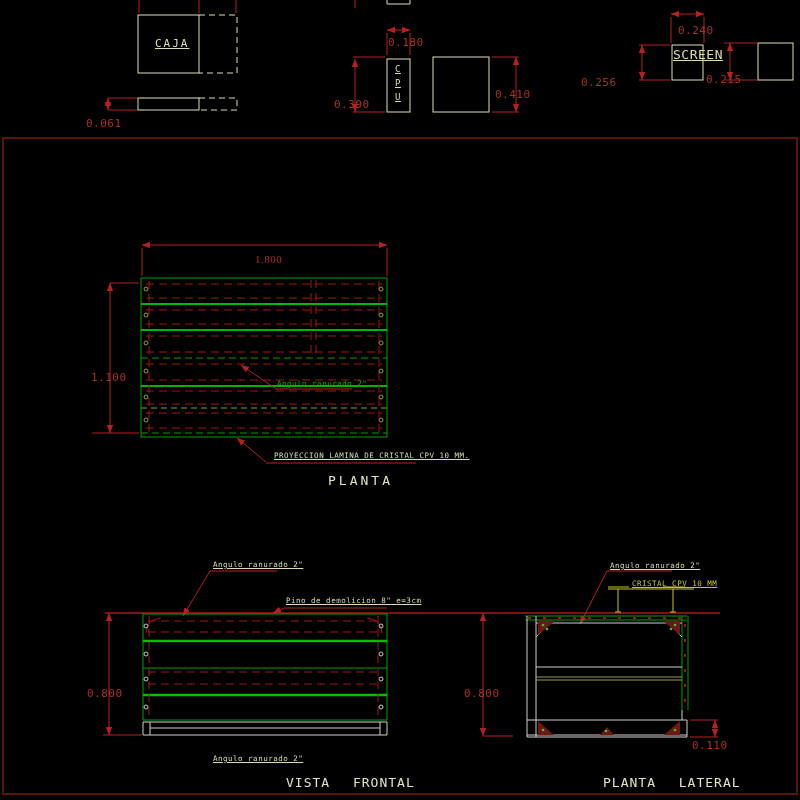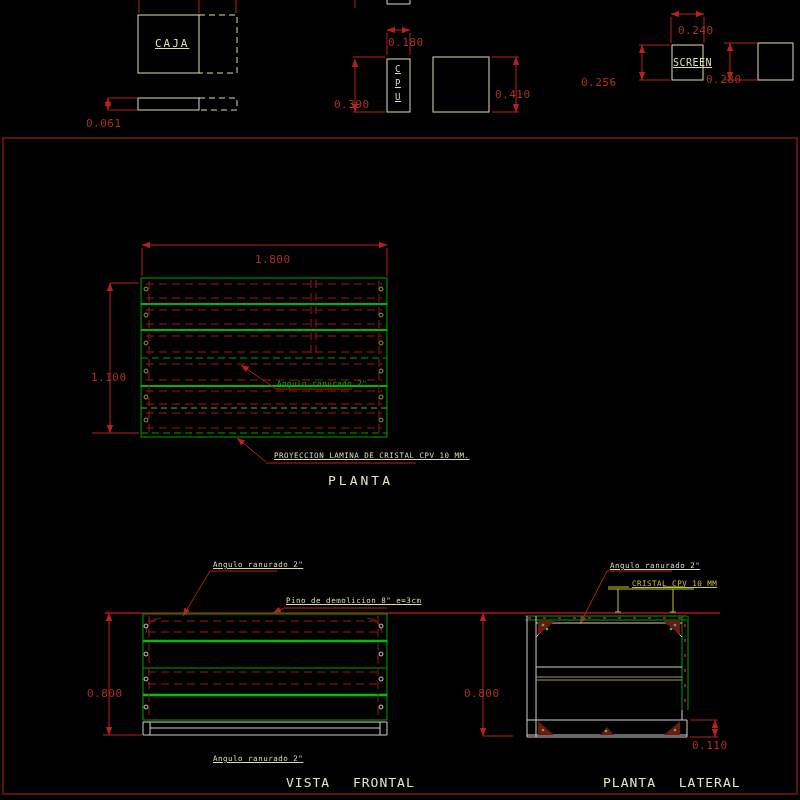--- a/index.html
+++ b/index.html
@@ -198,25 +198,25 @@
 <span class="t dim" style="left:86px;top:100px;">0.061</span>
 
 <span class="t dim" style="left:388px;top:19px;">0.180</span>
 <span class="t cream" style="left:395px;top:65px;font-size:9px;">C</span>
 <span class="t cream" style="left:395px;top:79px;font-size:9px;">P</span>
 <span class="t cream" style="left:395px;top:93px;font-size:9px;">U</span>
 <span class="t dim" style="left:334px;top:81px;">0.390</span>
 <span class="t dim" style="left:495px;top:71px;text-align:right;">0.410</span>
 
 <span class="t dim" style="left:678px;top:7px;">0.240</span>
-<span class="t cream" style="left:673px;top:58px;font-size:10px;">SCREEN</span>
+<span class="t cream" style="left:673px;top:48px;font-size:13px;">SCREEN</span>
 <span class="t dim" style="left:581px;top:59px;text-align:center;">0.256</span>
-<span class="t dim" style="left:706px;top:56px;">0.280</span>
-
-<span class="t dim" style="left:255px;top:236px;">1.800</span>
+<span class="t dim" style="left:706px;top:56px;">0.215</span>
+
+<span class="t dim" style="left:255px;top:236px;font-family:Liberation Serif, serif;">1.800</span>
 <span class="t dim" style="left:91px;top:354px;">1.100</span>
 <span class="t ann grn" style="left:277px;top:380px;">Angulo ranurado 2"</span>
 <span class="t ann cream" style="left:274px;top:452px;">PROYECCION LAMINA DE CRISTAL CPV 10 MM.</span>
 <span class="t title" style="left:284px;top:474px;margin-left:44px;">PLANTA</span>
 
 <span class="t ann cream" style="left:213px;top:561px;">Angulo ranurado 2"</span>
 <span class="t ann cream" style="left:286px;top:597px;">Pino de demolicion 8" e=3cm</span>
 <span class="t dim" style="left:87px;top:670px;">0.800</span>
 <span class="t ann cream" style="left:213px;top:755px;">Angulo ranurado 2"</span>
 <span class="t title wide" style="left:286px;top:776px;">VISTA FRONTAL</span>

